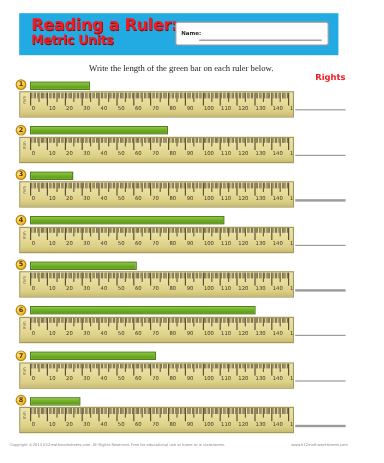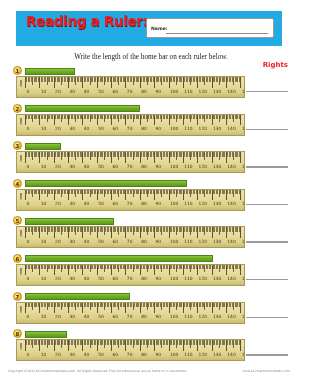--- a/index.html
+++ b/index.html
@@ -128,28 +128,29 @@
   }
 </style>
 </head>
 <body>
 
 <div class="page">
 
   <div class="banner">
     <div class="title-block">
       <div class="title-1">Reading a Ruler:</div>
+      <div class="title-2">Metric Units</div>
     </div>
     <div class="name-box">
       <span class="name-label">Name:</span>
       <span class="name-rule"></span>
     </div>
   </div>
 
-  <div class="instruction">Write the length of the home bar on each ruler below.</div>
+  <div class="instruction">Write the length of the green bar on each ruler below.</div>
   <div class="answers-head">Rights</div>
 
   <div class="rows" id="rows">
       <div class="row">
         <div class="badge">1</div>
         <div class="bar" style="width: 50.2273px;"></div>
         <div class="ruler">
           <span class="mm-label">mm</span>
           <div class="scale">
             <div class="tick t10" style="left: 0px;"></div>

